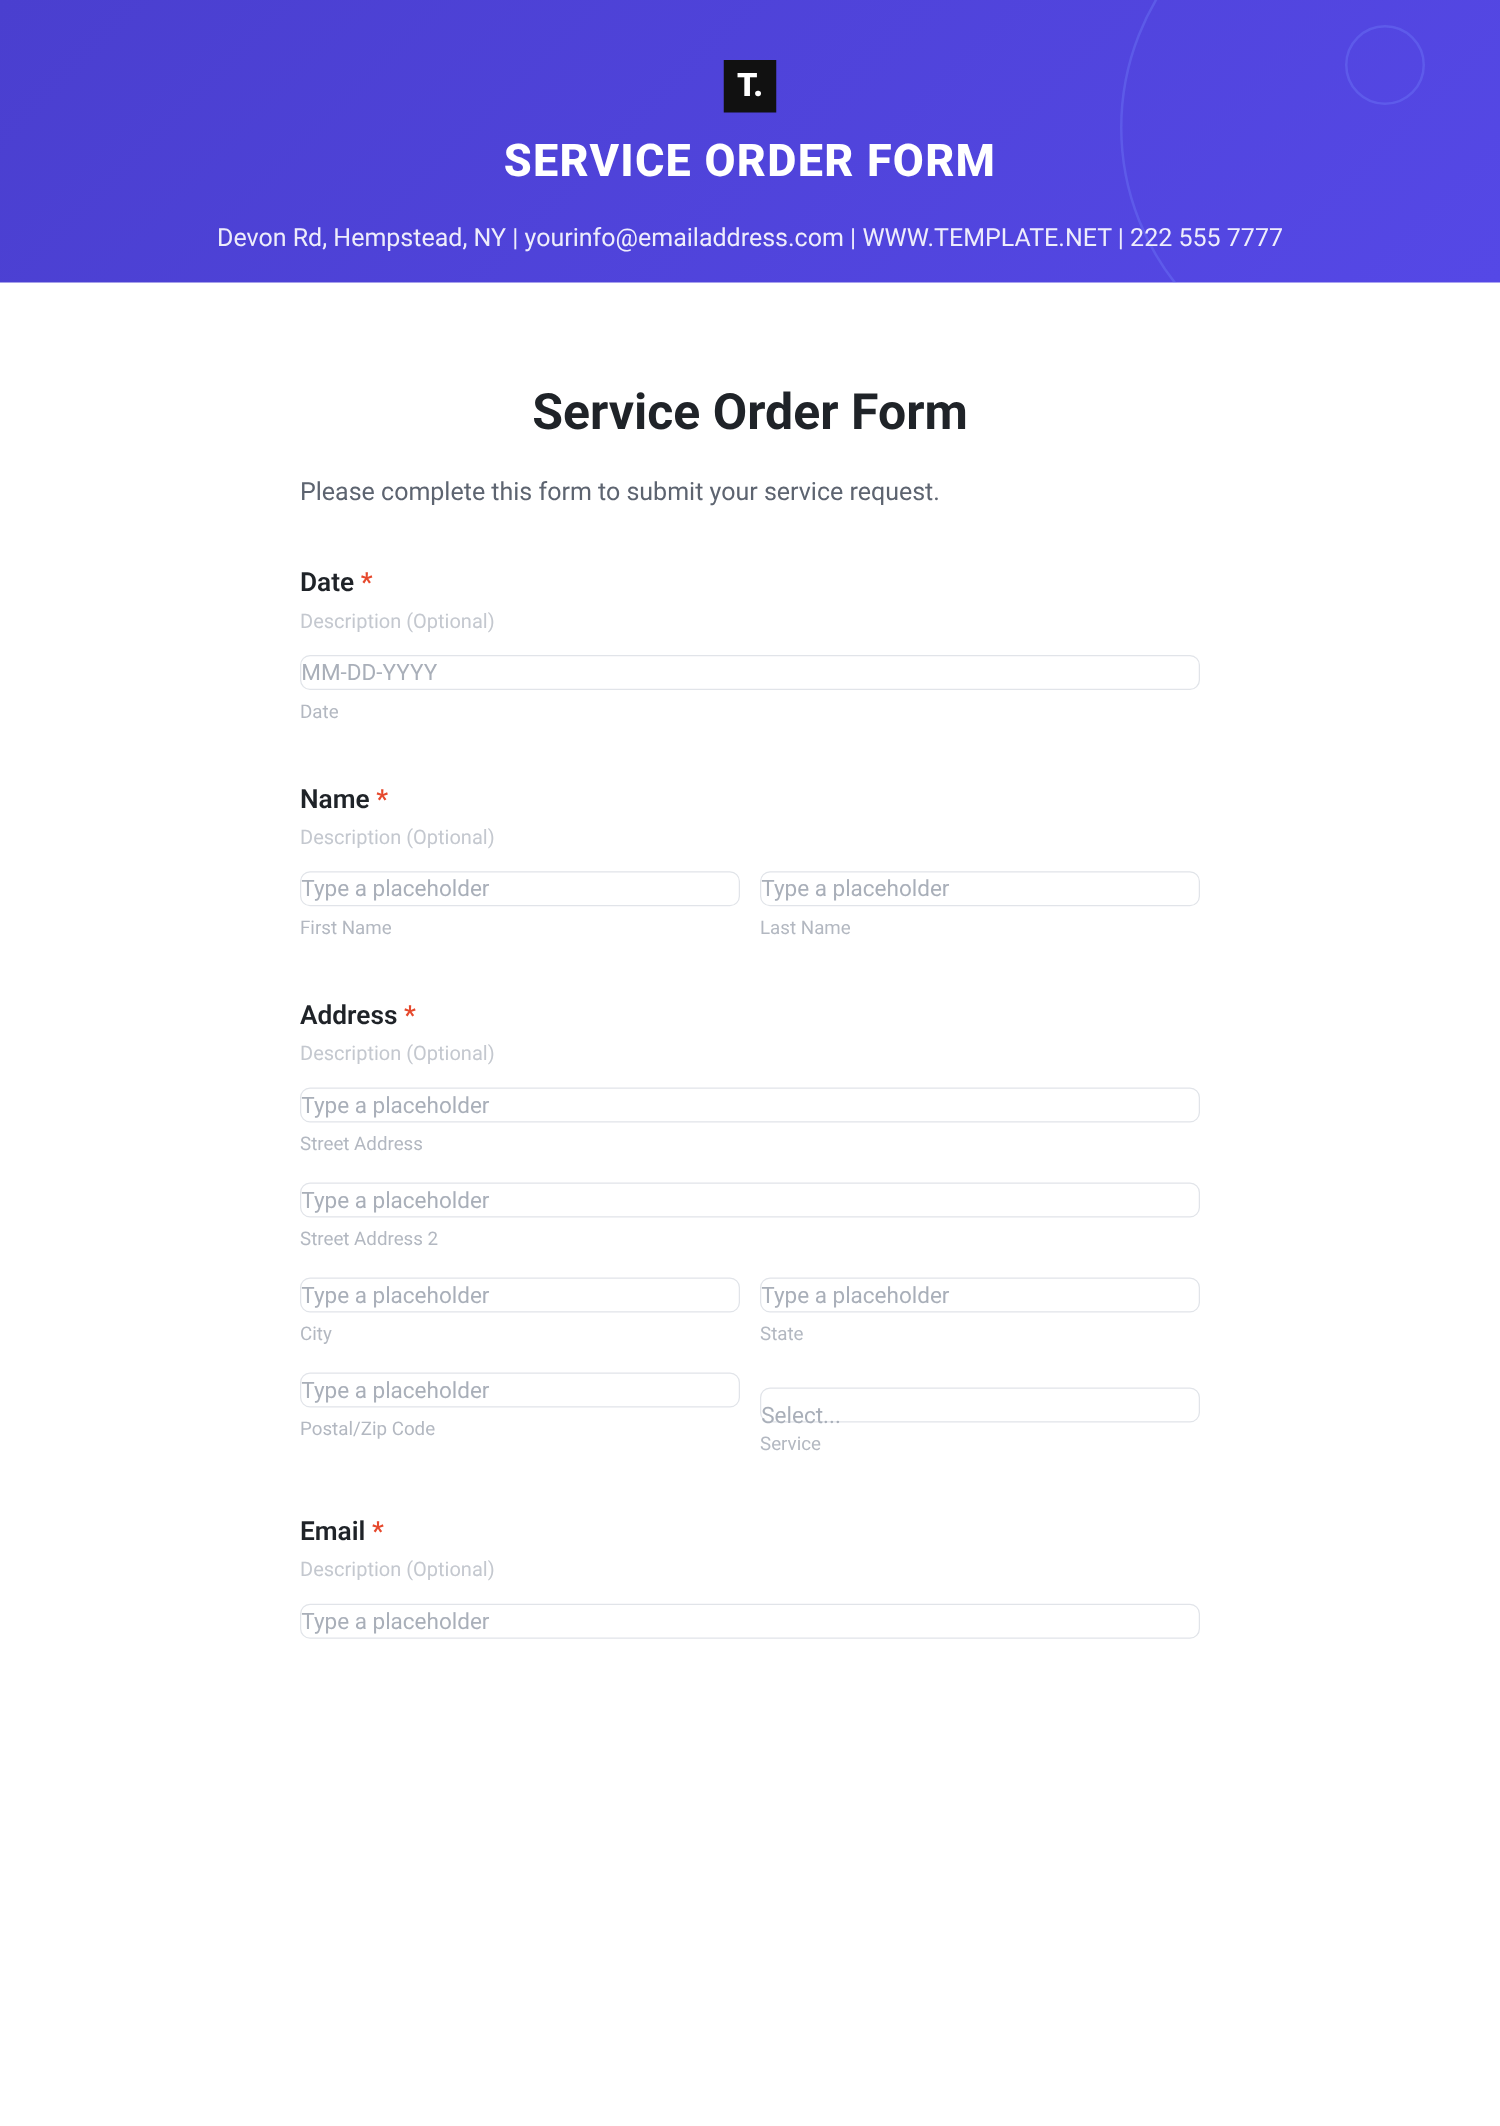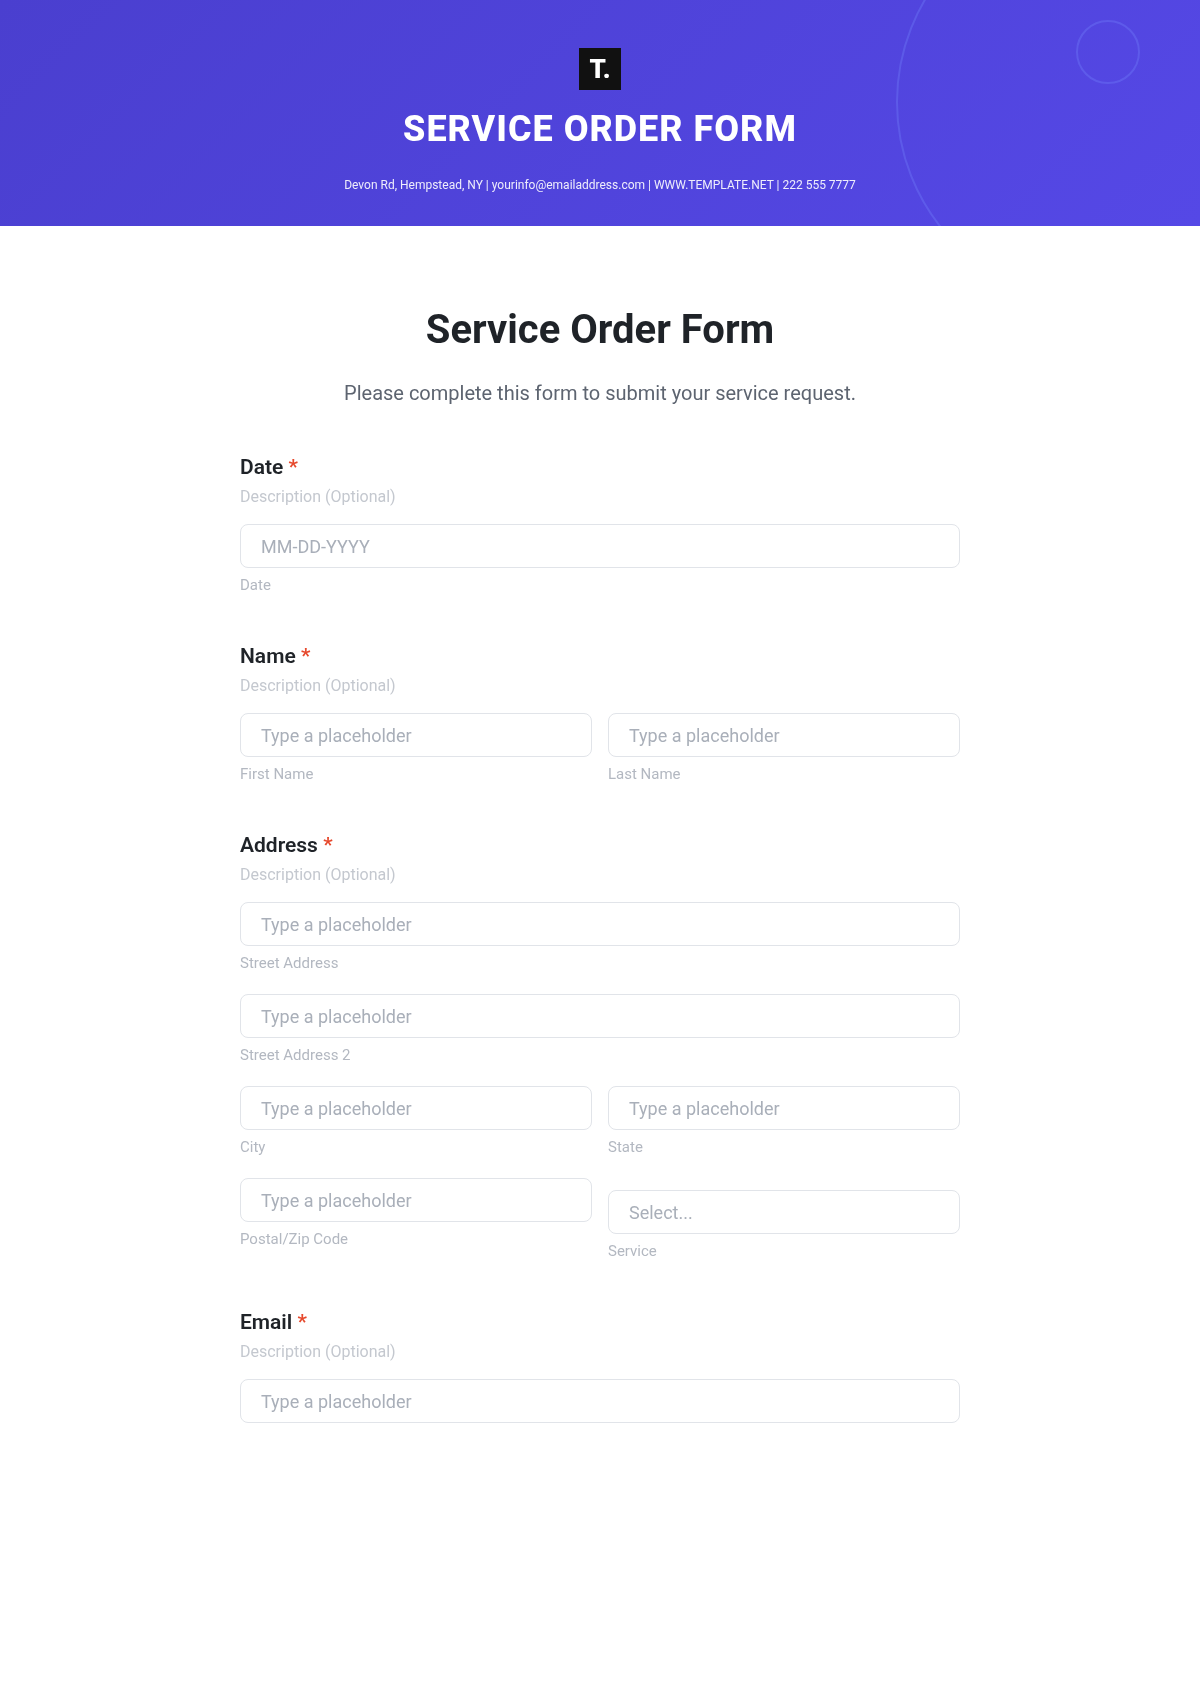--- a/index.html
+++ b/index.html
@@ -54,38 +54,37 @@
   color: #fff;
   font-size: 36px;
   font-weight: 800;
   letter-spacing: 1px;
   margin-bottom: 28px;
   position: relative;
   z-index: 2;
 }
 .hero p {
   color: rgba(255,255,255,0.9);
-  font-size: 12px;
+  font-size: 20px;
   position: relative;
   z-index: 2;
 }
 .container {
   max-width: 760px;
   margin: 0 auto;
   padding: 80px 20px 20px 20px;
 }
 .form-title {
   text-align: center;
   font-size: 40px;
   font-weight: 700;
   color: #1f2328;
   margin-bottom: 28px;
 }
 .form-subtitle {
-  text-align: center;
   font-size: 20px;
   color: #5d6470;
   margin-bottom: 50px;
 }
 .field-group { margin-bottom: 50px; }
 .field-label {
   font-size: 21px;
   font-weight: 600;
   color: #1f2328;
   margin-bottom: 8px;
@@ -93,24 +92,24 @@
 .req { color: #e6492d; }
 .field-desc {
   font-size: 16px;
   color: #c4c8cf;
   margin-bottom: 18px;
 }
 .row { display: flex; gap: 16px; }
 .col { flex: 1; }
 input[type="text"], .select {
   width: 100%;
-  height: 44px;
+  height: 28px;
   border: 1px solid #e1e4e9;
   border-radius: 8px;
-  padding: 0 20px;
+  padding: 0 0;
   font-size: 18px;
   color: #333;
   background: #fff;
   font-family: inherit;
 }
 input[type="text"]::placeholder, .select.placeholder {
   color: #a9afb9;
   margin-top: 12px;
 }
 .select.placeholder { line-height: 44px; }

